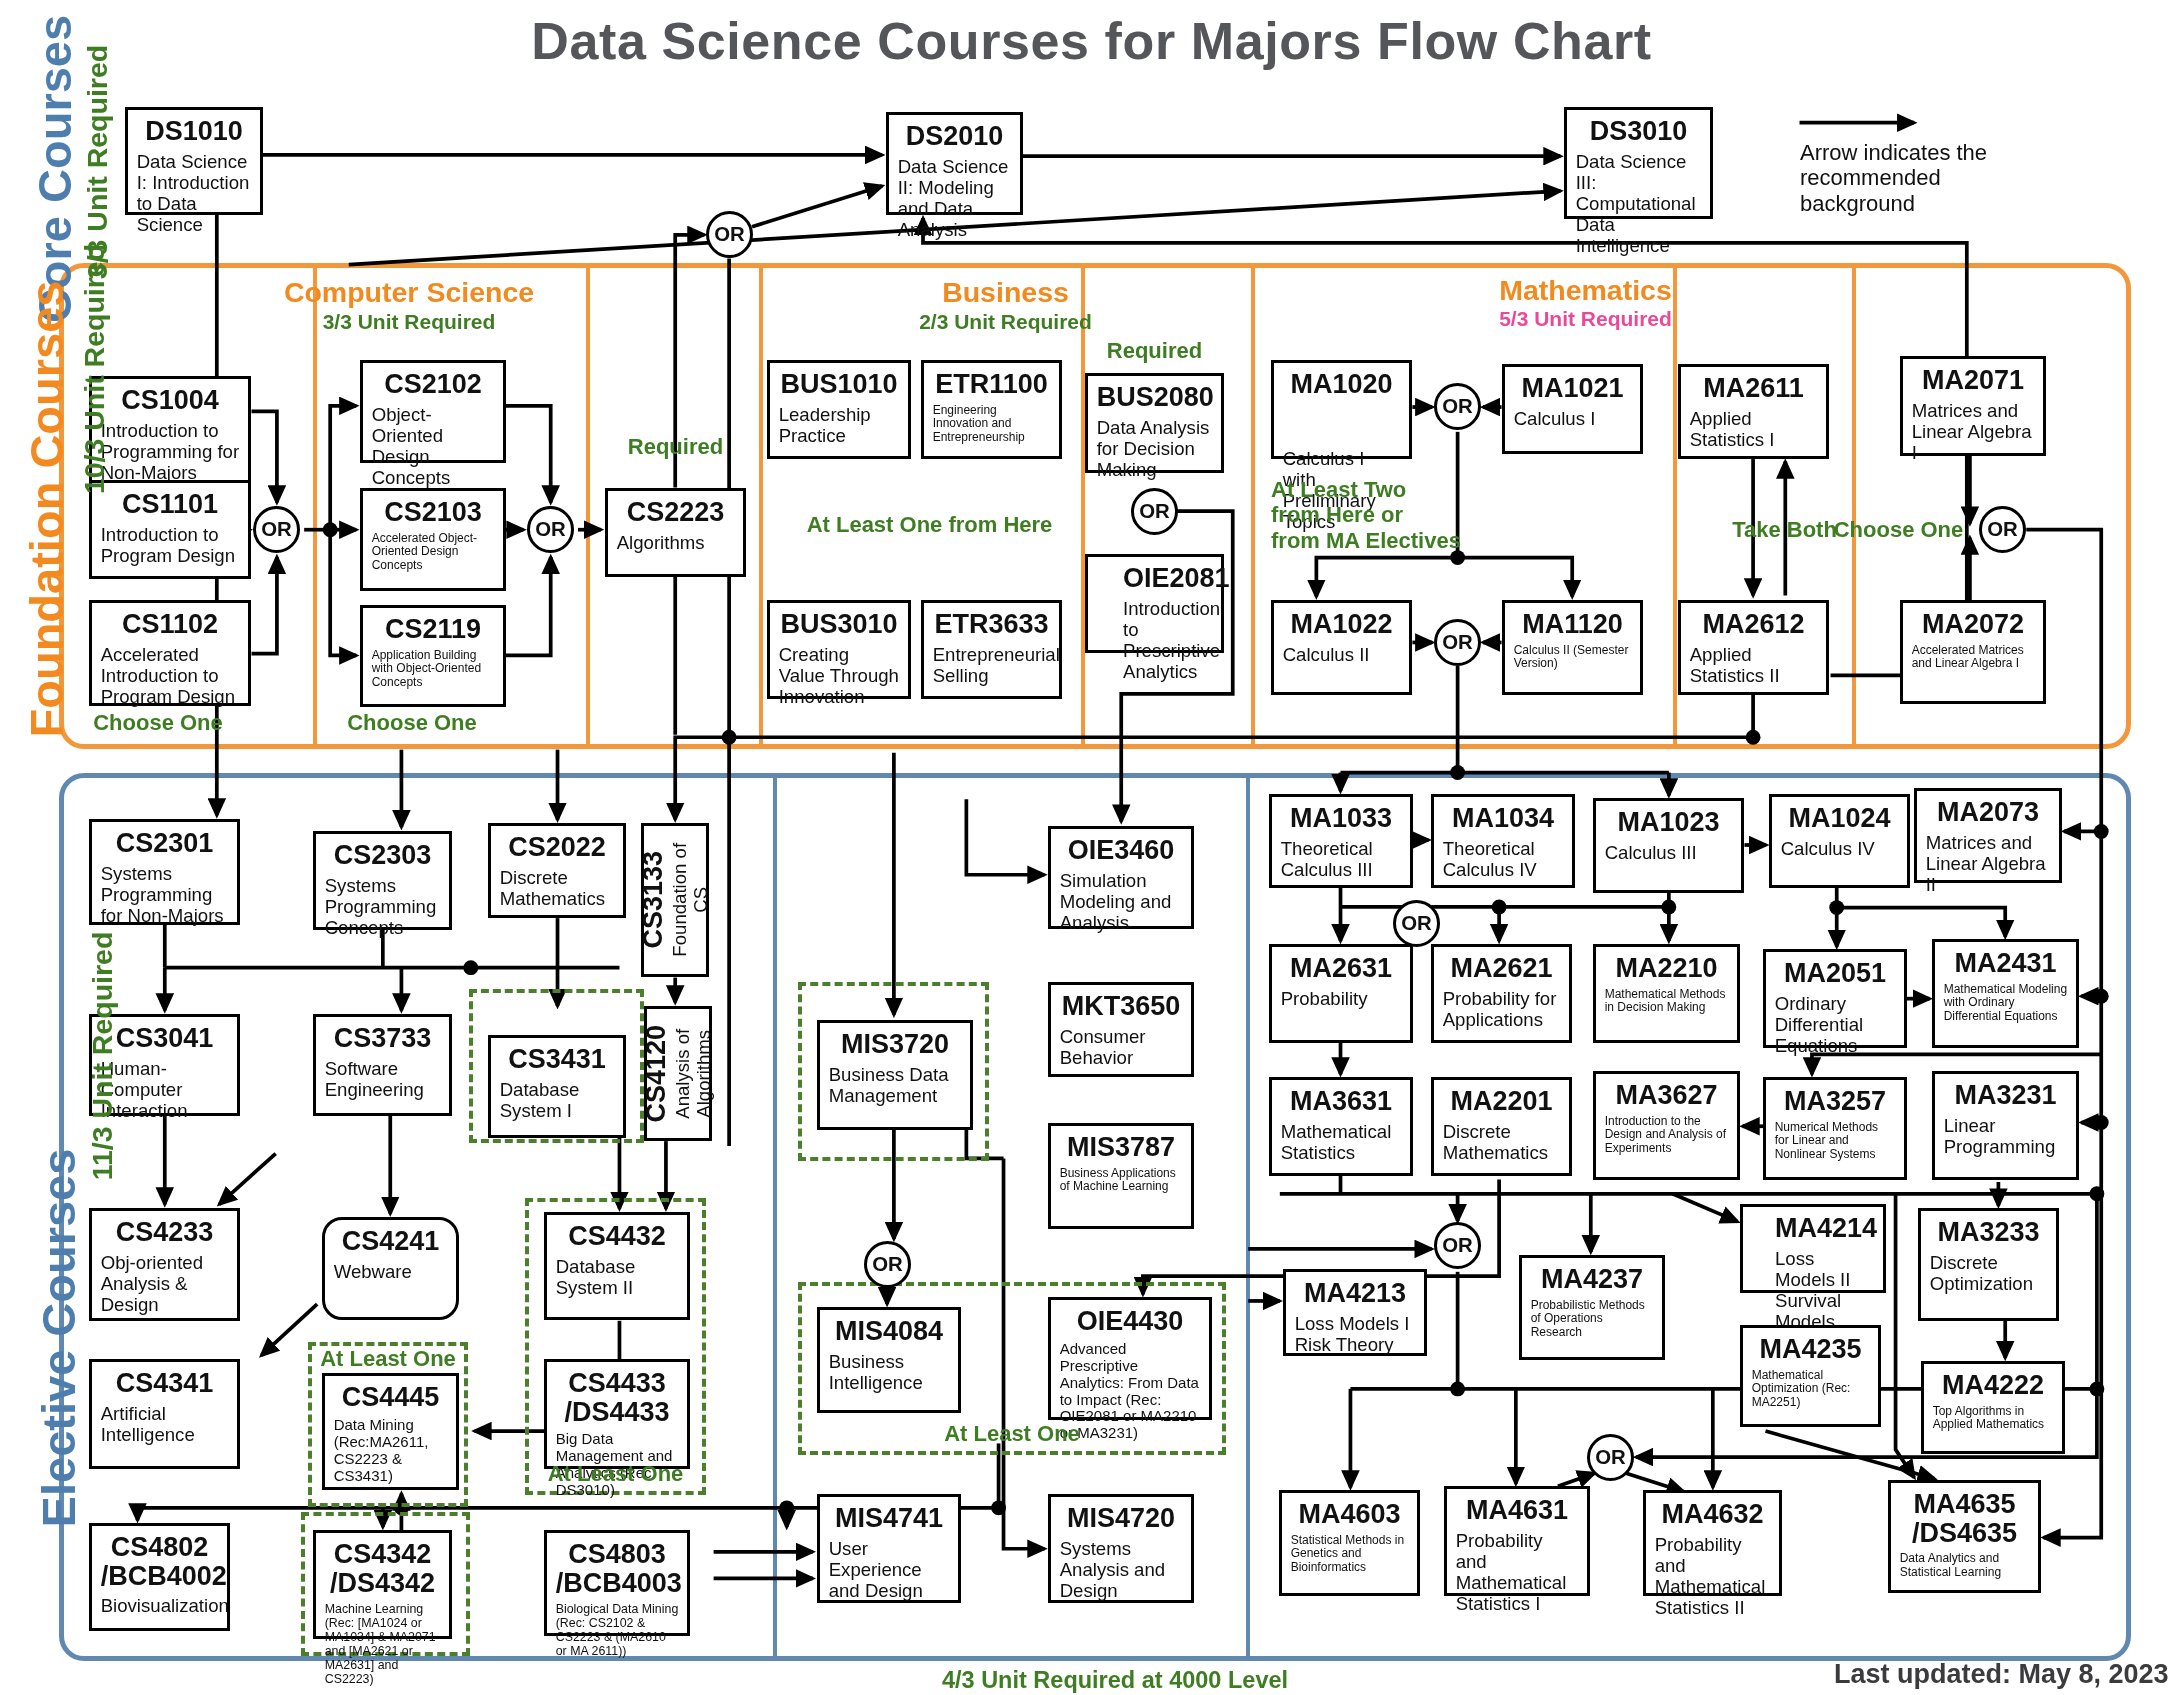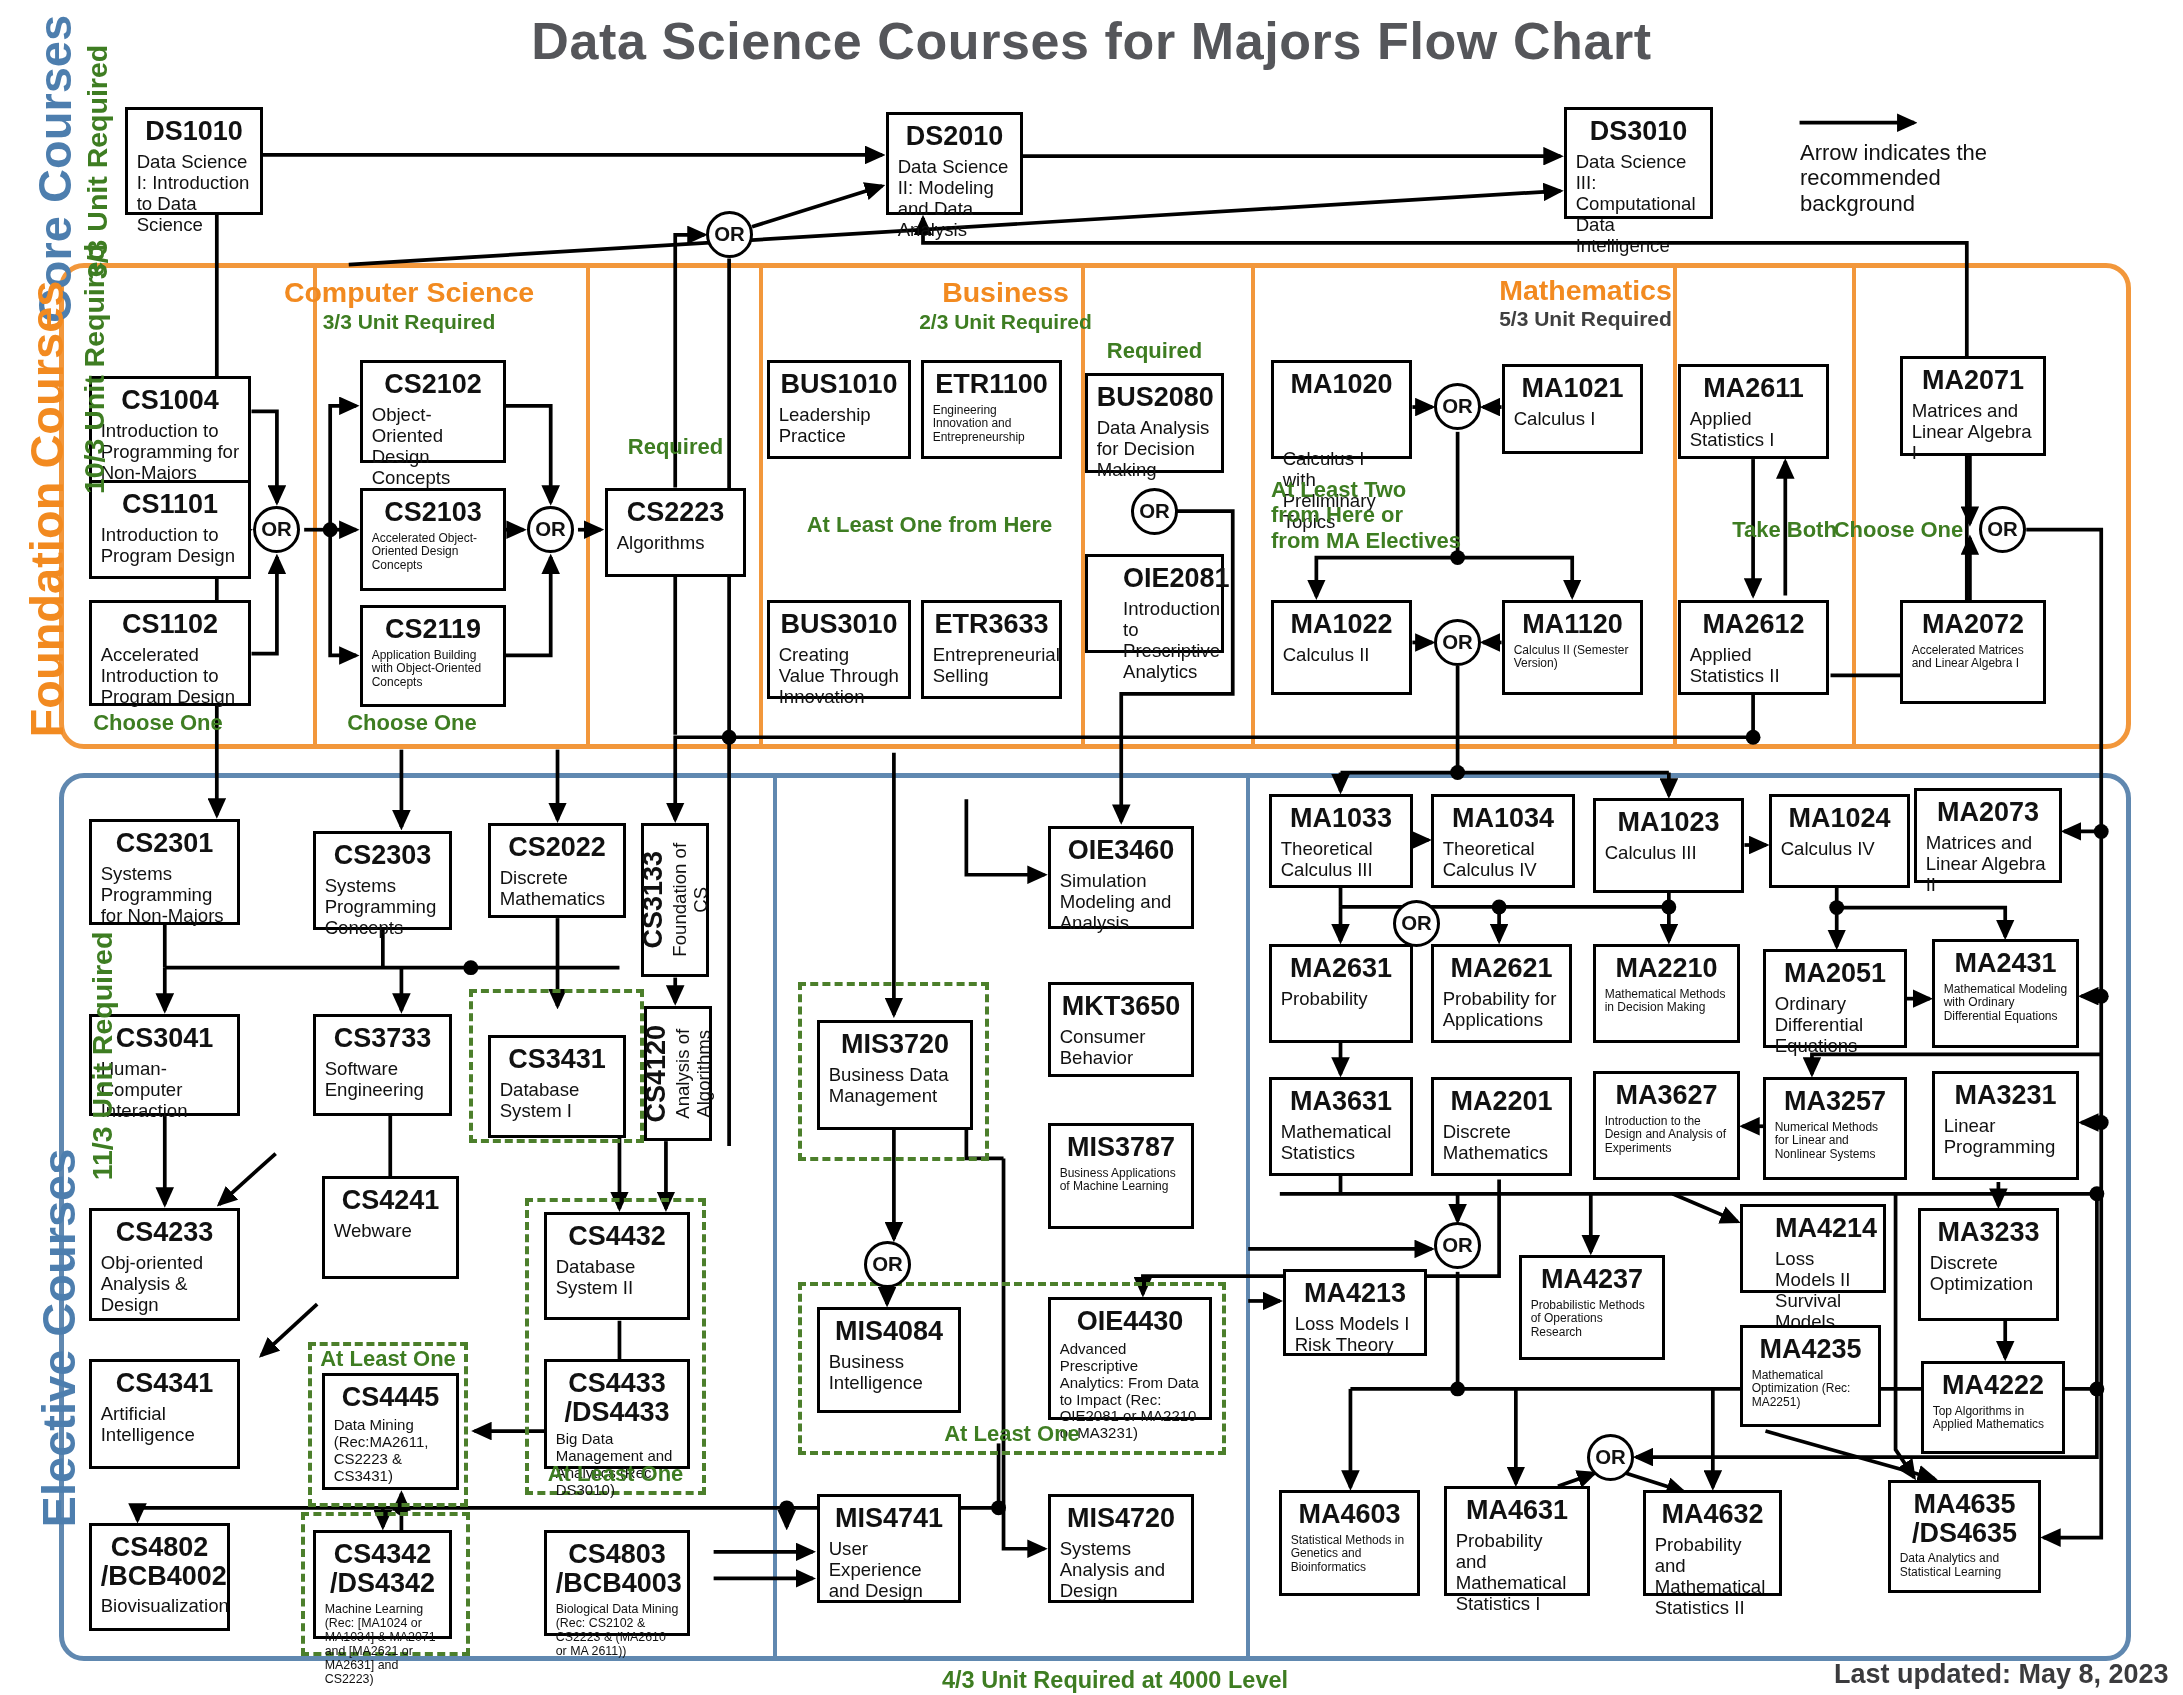--- a/index.html
+++ b/index.html
@@ -320,21 +320,21 @@
     <div class="box vert" style="left: 644px; top: 1006px; width: 68px; height: 135px;">
       <div class="vwrap">
         <div class="c">CS4120</div>
         <div class="d">Analysis of Algorithms</div>
       </div>
     </div>
     <div class="box" style="left: 89px; top: 1208px; width: 151px; height: 113px;">
       <div class="c">CS4233</div>
       <div class="d">Obj-oriented Analysis &amp; Design</div>
     </div>
-    <div class="box" style="left: 322px; top: 1176px; width: 137px; height: 103px;">
+    <div class="box" style="left: 322px; top: 1217px; width: 137px; height: 103px; border-radius: 20px;">
       <div class="c">CS4241</div>
       <div class="d">Webware</div>
     </div>
     <div class="box" style="left: 544px; top: 1212px; width: 146px; height: 108px;">
       <div class="c">CS4432</div>
       <div class="d">Database System II</div>
     </div>
     <div class="box" style="left: 89px; top: 1359px; width: 151px; height: 110px;">
       <div class="c">CS4341</div>
       <div class="d">Artificial Intelligence</div>
@@ -505,21 +505,21 @@
     <div class="or" style="left: 1979px; top: 506px;">OR</div>
     <div class="or" style="left: 864px; top: 1241px;">OR</div>
     <div class="or" style="left: 1393px; top: 900px;">OR</div>
     <div class="or" style="left: 1434px; top: 1222px;">OR</div>
     <div class="or" style="left: 1587px; top: 1434px;">OR</div>
     <div class="lbl" style="left: 59px; top: 276px; width: 700px; text-align: center; font-size: 28.5px; color: rgb(242, 138, 32);">Computer Science</div>
     <div class="lbl" style="left: 59px; top: 310px; width: 700px; text-align: center; font-size: 21px; color: rgb(62, 125, 34);">3/3 Unit Required</div>
     <div class="lbl" style="left: 759px; top: 276px; width: 493px; text-align: center; font-size: 28.5px; color: rgb(242, 138, 32);">Business</div>
     <div class="lbl" style="left: 759px; top: 310px; width: 493px; text-align: center; font-size: 21px; color: rgb(62, 125, 34);">2/3 Unit Required</div>
     <div class="lbl" style="left: 1251px; top: 274px; width: 669px; text-align: center; font-size: 28.5px; color: rgb(242, 138, 32);">Mathematics</div>
-    <div class="lbl" style="left: 1251px; top: 307px; width: 669px; text-align: center; font-size: 21px; color: #404040;">5/3 Unit Required</div>
+    <div class="lbl" style="left: 1251px; top: 307px; width: 669px; text-align: center; font-size: 21px; color: #ec4899;">5/3 Unit Required</div>
     <div class="lbl" style="left: 56px; top: 710px; width: 204px; text-align: center; font-size: 22px; color: rgb(62, 125, 34);">Choose One</div>
     <div class="lbl" style="left: 310px; top: 710px; width: 204px; text-align: center; font-size: 22px; color: rgb(62, 125, 34);">Choose One</div>
     <div class="lbl" style="left: 605px; top: 434px; width: 141px; text-align: center; font-size: 22px; color: rgb(62, 125, 34);">Required</div>
     <div class="lbl" style="left: 793px; top: 512px; width: 273px; text-align: center; font-size: 22px; color: rgb(62, 125, 34);">At Least One from Here</div>
     <div class="lbl" style="left: 1085px; top: 338px; width: 139px; text-align: center; font-size: 22px; color: rgb(62, 125, 34);">Required</div>
     <div class="lbl" style="left: 1271px; top: 477px; width: 223px; text-align: left; font-size: 22px; color: rgb(62, 125, 34);">At Least Two
 from Here or
 from MA Electives</div>
     <div class="lbl" style="left: 1710px; top: 517px; width: 149px; text-align: center; font-size: 22px; color: rgb(62, 125, 34);">Take Both</div>
     <div class="lbl" style="left: 1824px; top: 517px; width: 149px; text-align: center; font-size: 22px; color: rgb(62, 125, 34);">Choose One</div>

